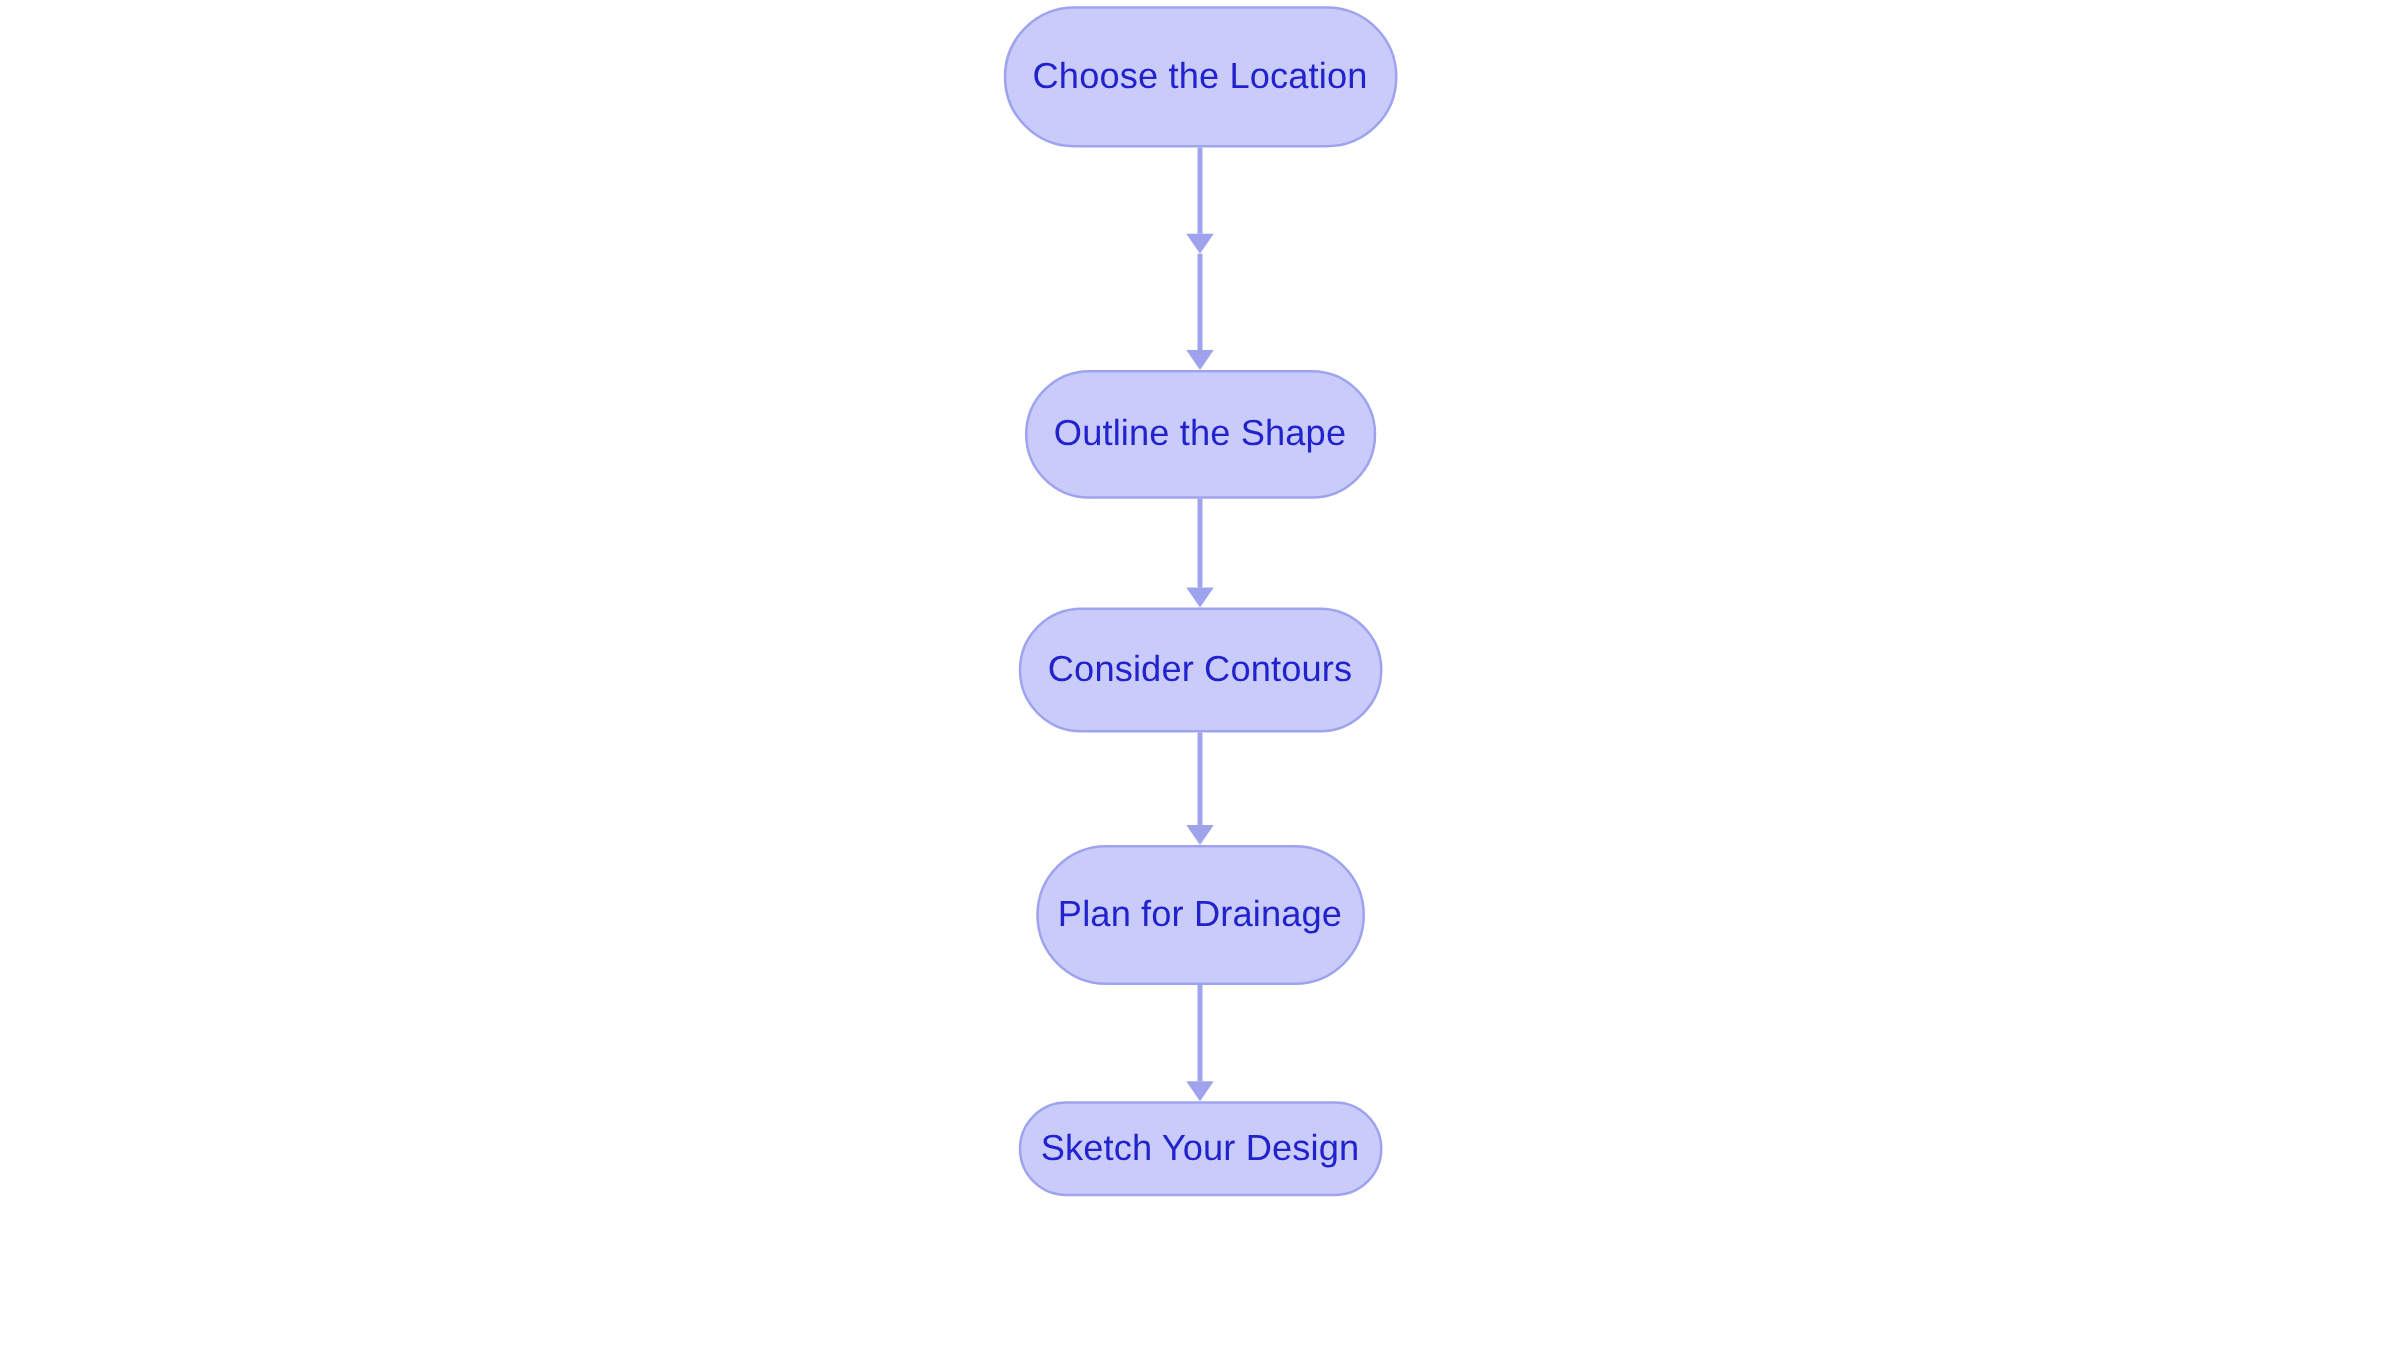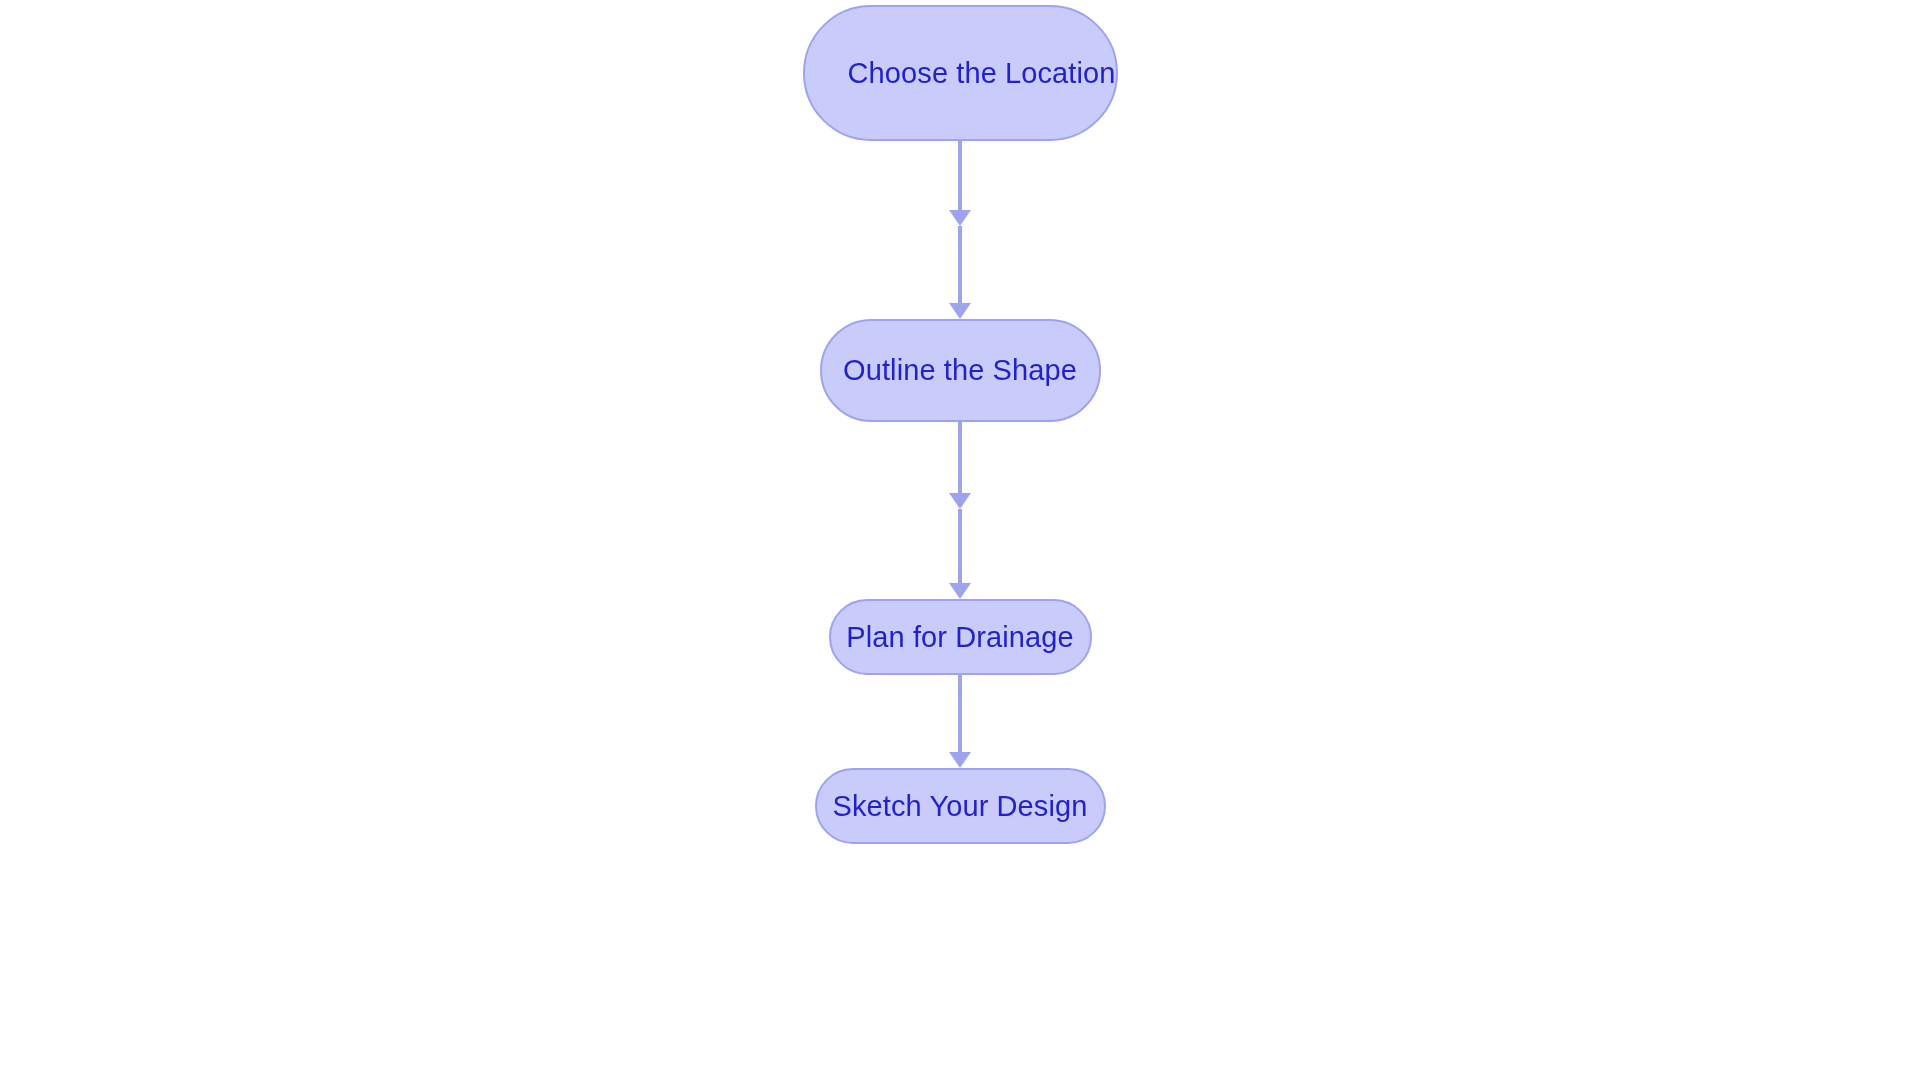--- a/index.html
+++ b/index.html
@@ -72,25 +72,25 @@
   .flow-connector-head {
     width: 0;
     height: 0;
     flex: none;
     border-left: 11px solid transparent;
     border-right: 11px solid transparent;
     border-top: 16px solid #9fa3ee;
   }
 
   
-  .n0 { width: 315px; height: 136px; margin-top: 5px; justify-content: flex-end; }
+  .n0 { width: 315px; height: 113px; margin-top: 5px; }
   .n1 { width: 293px; height: 100px; }
   .n2 { width: 281px; height: 103px; }
   .n3 { width: 291px; height: 100px; }
-  .n4 { width: 263px; height: 76px; }
+  .n4 { width: 263px; height: 112px; }
   .n5 { width: 291px; height: 76px; }
 
   .c0 { height: 85px; }
   .c1 { height: 93px; }
   .c2 { height: 87px; }
   .c3 { height: 90px; }
   .c4 { height: 93px; }
 </style>
 </head>
 <body>
@@ -115,20 +115,23 @@
 
     <div class="flow-node n2">
       <span class="flow-node-label">Outline the Shape</span>
     </div>
 
     <div class="flow-connector c2">
       <div class="flow-connector-line"></div>
       <div class="flow-connector-head"></div>
     </div>
 
+    <div class="flow-node n3">
+      <span class="flow-node-label">Consider Contours</span>
+    </div>
 
     <div class="flow-connector c3">
       <div class="flow-connector-line"></div>
       <div class="flow-connector-head"></div>
     </div>
 
     <div class="flow-node n4">
       <span class="flow-node-label">Plan for Drainage</span>
     </div>
 

